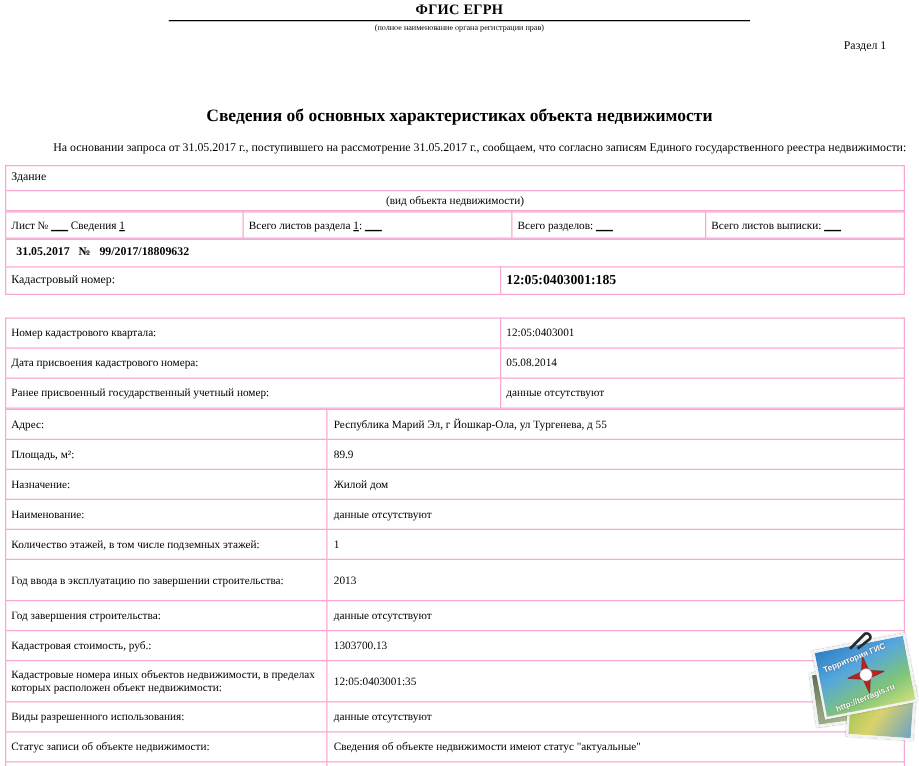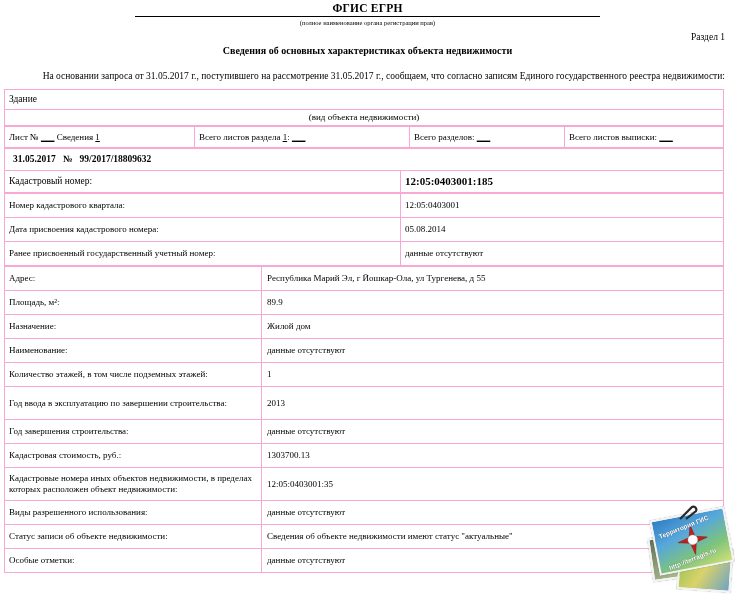--- a/index.html
+++ b/index.html
@@ -43,35 +43,36 @@
   .org-caption {
     text-align: center;
     font-size: 6.5px;
     line-height: 9px;
     padding-top: 1px;
   }
   .section-no {
     text-align: right;
     font-size: 9.5px;
     line-height: 12px;
-    padding-right: 10px;
+    padding-right: 26px;
     padding-top: 4px;
   }
   .doc-line1 {
     text-align: center;
     font-size: 9.5px;
     line-height: 13px;
     padding-top: 2px;
   }
   .doc-line2 {
     text-align: center;
-    font-size: 10px;
+    font-size: 14px;
     font-weight: bold;
     line-height: 13px;
     padding-top: 1px;
+    margin-top: 43px;
   }
   .intro {
     font-size: 9.5px;
     line-height: 14px;
     padding: 12px 10px 0 4px;
     text-align: right;
   }
 
   
   table.doc {
@@ -135,21 +136,21 @@
     font-size: 9.5px;
   }
   .blockC td.value {
     font-weight: bold;
     font-size: 11px;
   }
 
   
   .blockD {
     width: 719px;
-    margin: 0 0 0 4px;
+    margin: 18px 0 0 4px;
     padding-left: 17px;
   }
   .blockD td {
     height: 19px;
     font-size: 9px;
   }
 
   
   .blockE {
     width: 719px;

